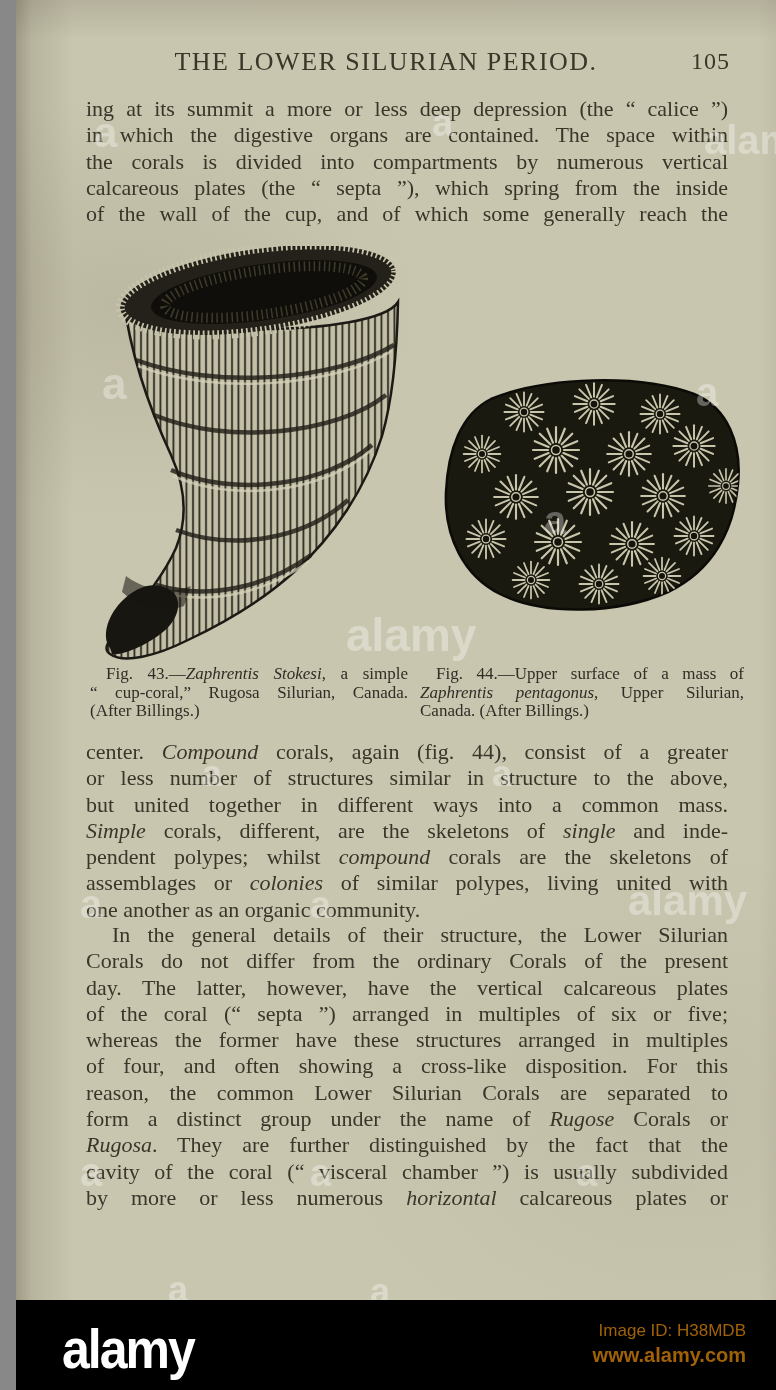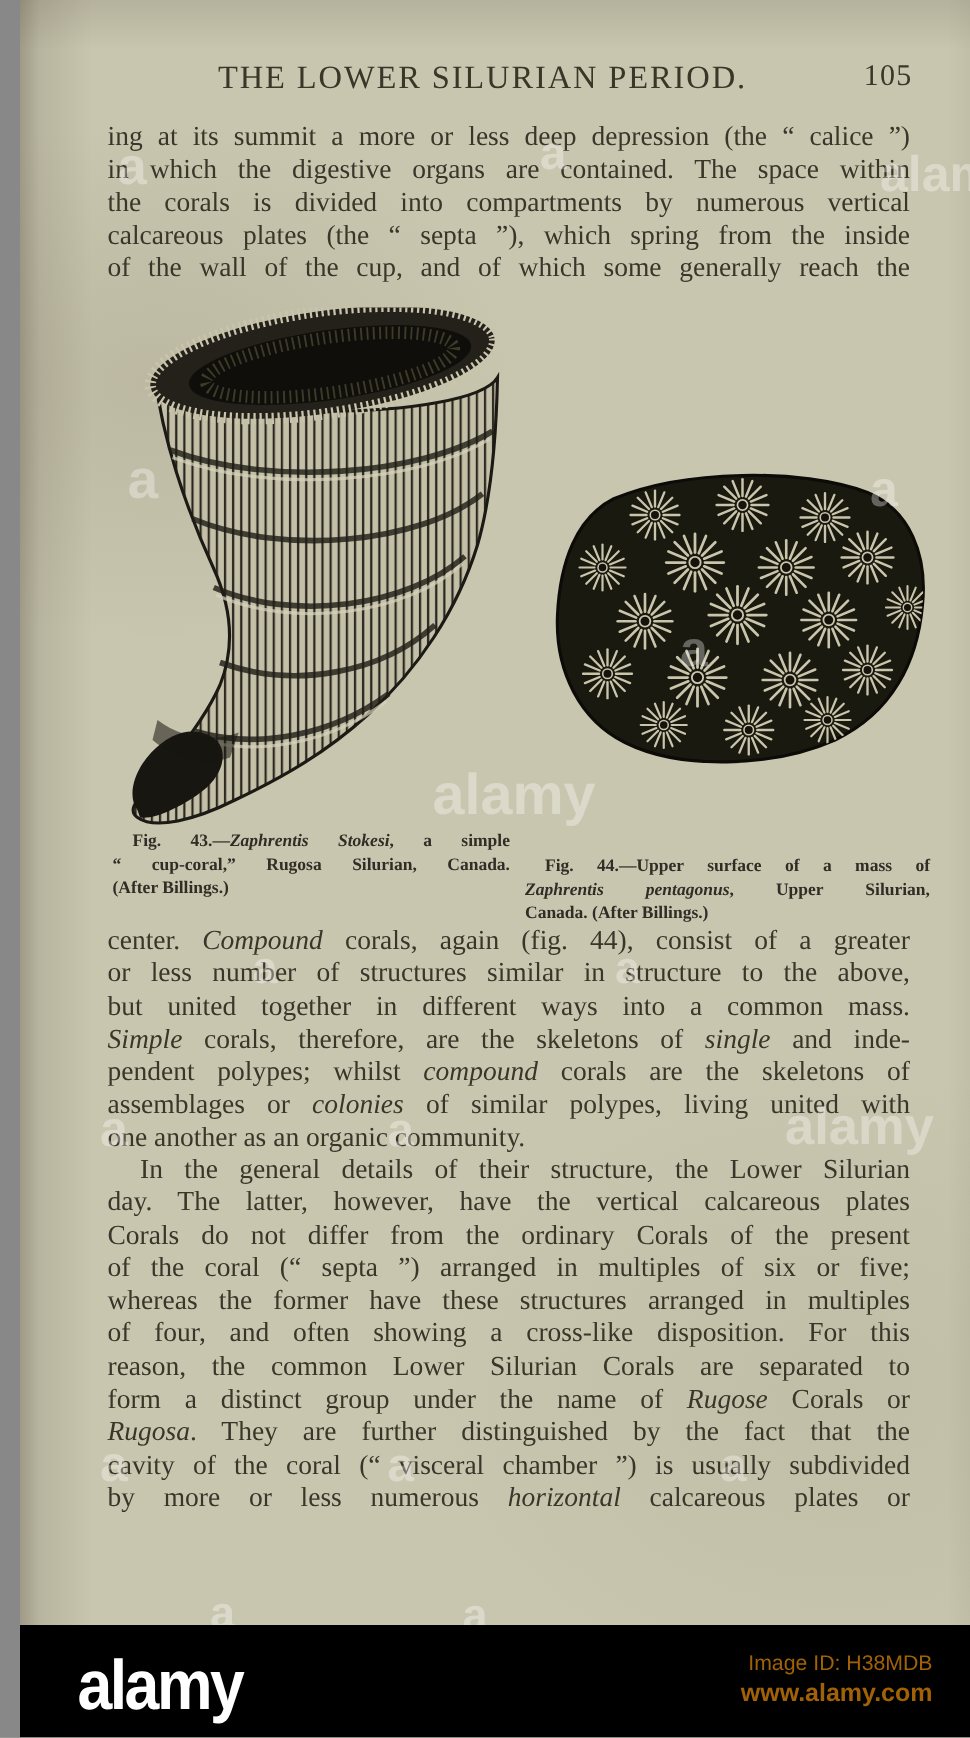--- a/index.html
+++ b/index.html
@@ -26,26 +26,26 @@
     position:absolute;top:48px;right:62px;font-size:24px;letter-spacing:1px;color:#3a3729;
   }
   .para{position:absolute;left:70px;width:642px;font-size:22px;}
   .para .line{line-height:26.3px;text-align:justify;text-align-last:justify;white-space:normal;}
   .para .line.last{text-align-last:left;}
   .para .line.indent{text-indent:26px;}
   .p1{top:96px;}
   .p2{top:739px;}
   .p3{top:922px;}
   .it{font-style:italic;}
-  .caption{position:absolute;font-weight:700;font-size:14px;color:#2f2d25;}
+  .caption{position:absolute;font-weight:400;font-size:17px;color:#2f2d25;}
   .caption .line{line-height:18.5px;text-align:justify;text-align-last:justify;}
   .caption .line.last{text-align-last:left;}
   .caption .line.indent{text-indent:16px;}
   .cap43{top:665px;left:74px;width:318px;}
-  .cap44{top:685px;left:404px;width:324px;}
+  .cap44{top:665px;left:404px;width:324px;}
   .fig{position:absolute;}
   .fig43{left:70px;top:246px;}
   .fig44{left:420px;top:374px;}
   .wm{position:absolute;color:rgba(255,255,255,.33);font-family:"Liberation Sans","DejaVu Sans",sans-serif;
       font-weight:800;pointer-events:none;line-height:1;}
   .footer{
     position:absolute;left:0;top:1300px;width:776px;height:90px;background:#000000;
     font-family:"Liberation Sans","DejaVu Sans",sans-serif;
   }
   .brand{position:absolute;left:46px;top:16px;color:#ffffff;font-size:50px;font-weight:800;
@@ -167,29 +167,29 @@
   <div class="caption cap44">
       <div class="line indent"><span>Fig. 44.—Upper surface of a mass of</span></div>
       <div class="line"><span class="it">Zaphrentis pentagonus</span><span>, Upper Silurian,</span></div>
       <div class="line last"><span>Canada.  (After Billings.)</span></div>
     </div>
 
   <div class="para p2">
       <div class="line"><span>center.  </span><span class="it">Compound</span><span> corals, again (fig. 44), consist of a greater</span></div>
       <div class="line"><span>or less number of structures similar in structure to the above,</span></div>
       <div class="line"><span>but united together in different ways into a common mass.</span></div>
-      <div class="line"><span class="it">Simple</span><span> corals, therefore, are the skeletons of </span><span class="it">single</span><span> and inde-</span></div>
+      <div class="line"><span class="it">Simple</span><span> corals, different, are the skeletons of </span><span class="it">single</span><span> and inde-</span></div>
       <div class="line"><span>pendent polypes; whilst </span><span class="it">compound</span><span> corals are the skeletons of</span></div>
       <div class="line"><span>assemblages or </span><span class="it">colonies</span><span> of similar polypes, living united with</span></div>
       <div class="line last"><span>one another as an organic community.</span></div>
     </div>
   <div class="para p3">
       <div class="line indent"><span>In the general details of their structure, the Lower Silurian</span></div>
+      <div class="line"><span>Corals do not differ from the ordinary Corals of the present</span></div>
       <div class="line"><span>day.  The latter, however, have the vertical calcareous plates</span></div>
-      <div class="line"><span>Corals do not differ from the ordinary Corals of the present</span></div>
       <div class="line"><span>of the coral (“ septa ”) arranged in multiples of six or five;</span></div>
       <div class="line"><span>whereas the former have these structures arranged in multiples</span></div>
       <div class="line"><span>of four, and often showing a cross-like disposition.  For this</span></div>
       <div class="line"><span>reason, the common Lower Silurian Corals are separated to</span></div>
       <div class="line"><span>form a distinct group under the name of </span><span class="it">Rugose</span><span> Corals or</span></div>
       <div class="line"><span class="it">Rugosa</span><span>.  They are further distinguished by the fact that the</span></div>
       <div class="line"><span>cavity of the coral (“ visceral chamber ”) is usually subdivided</span></div>
       <div class="line"><span>by more or less numerous </span><span class="it">horizontal</span><span> calcareous plates or</span></div>
     </div>
 

